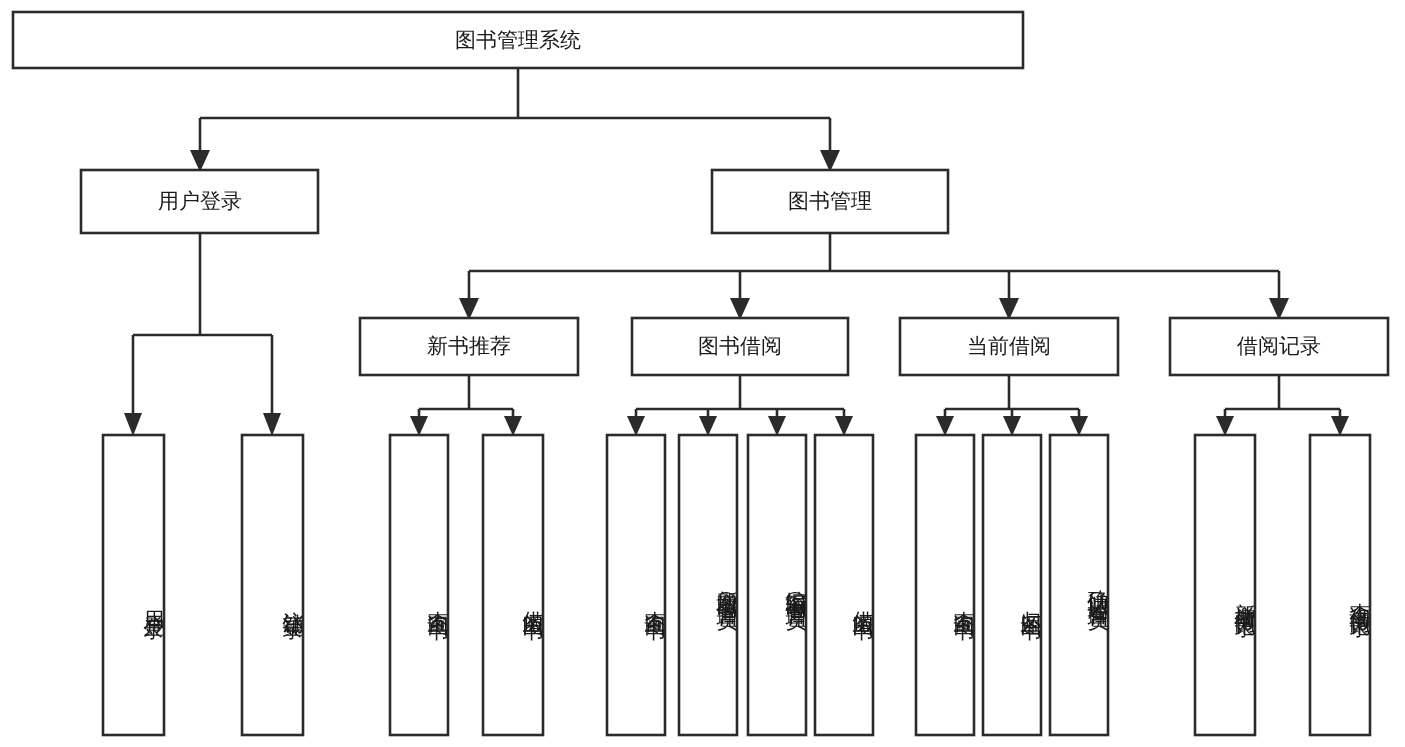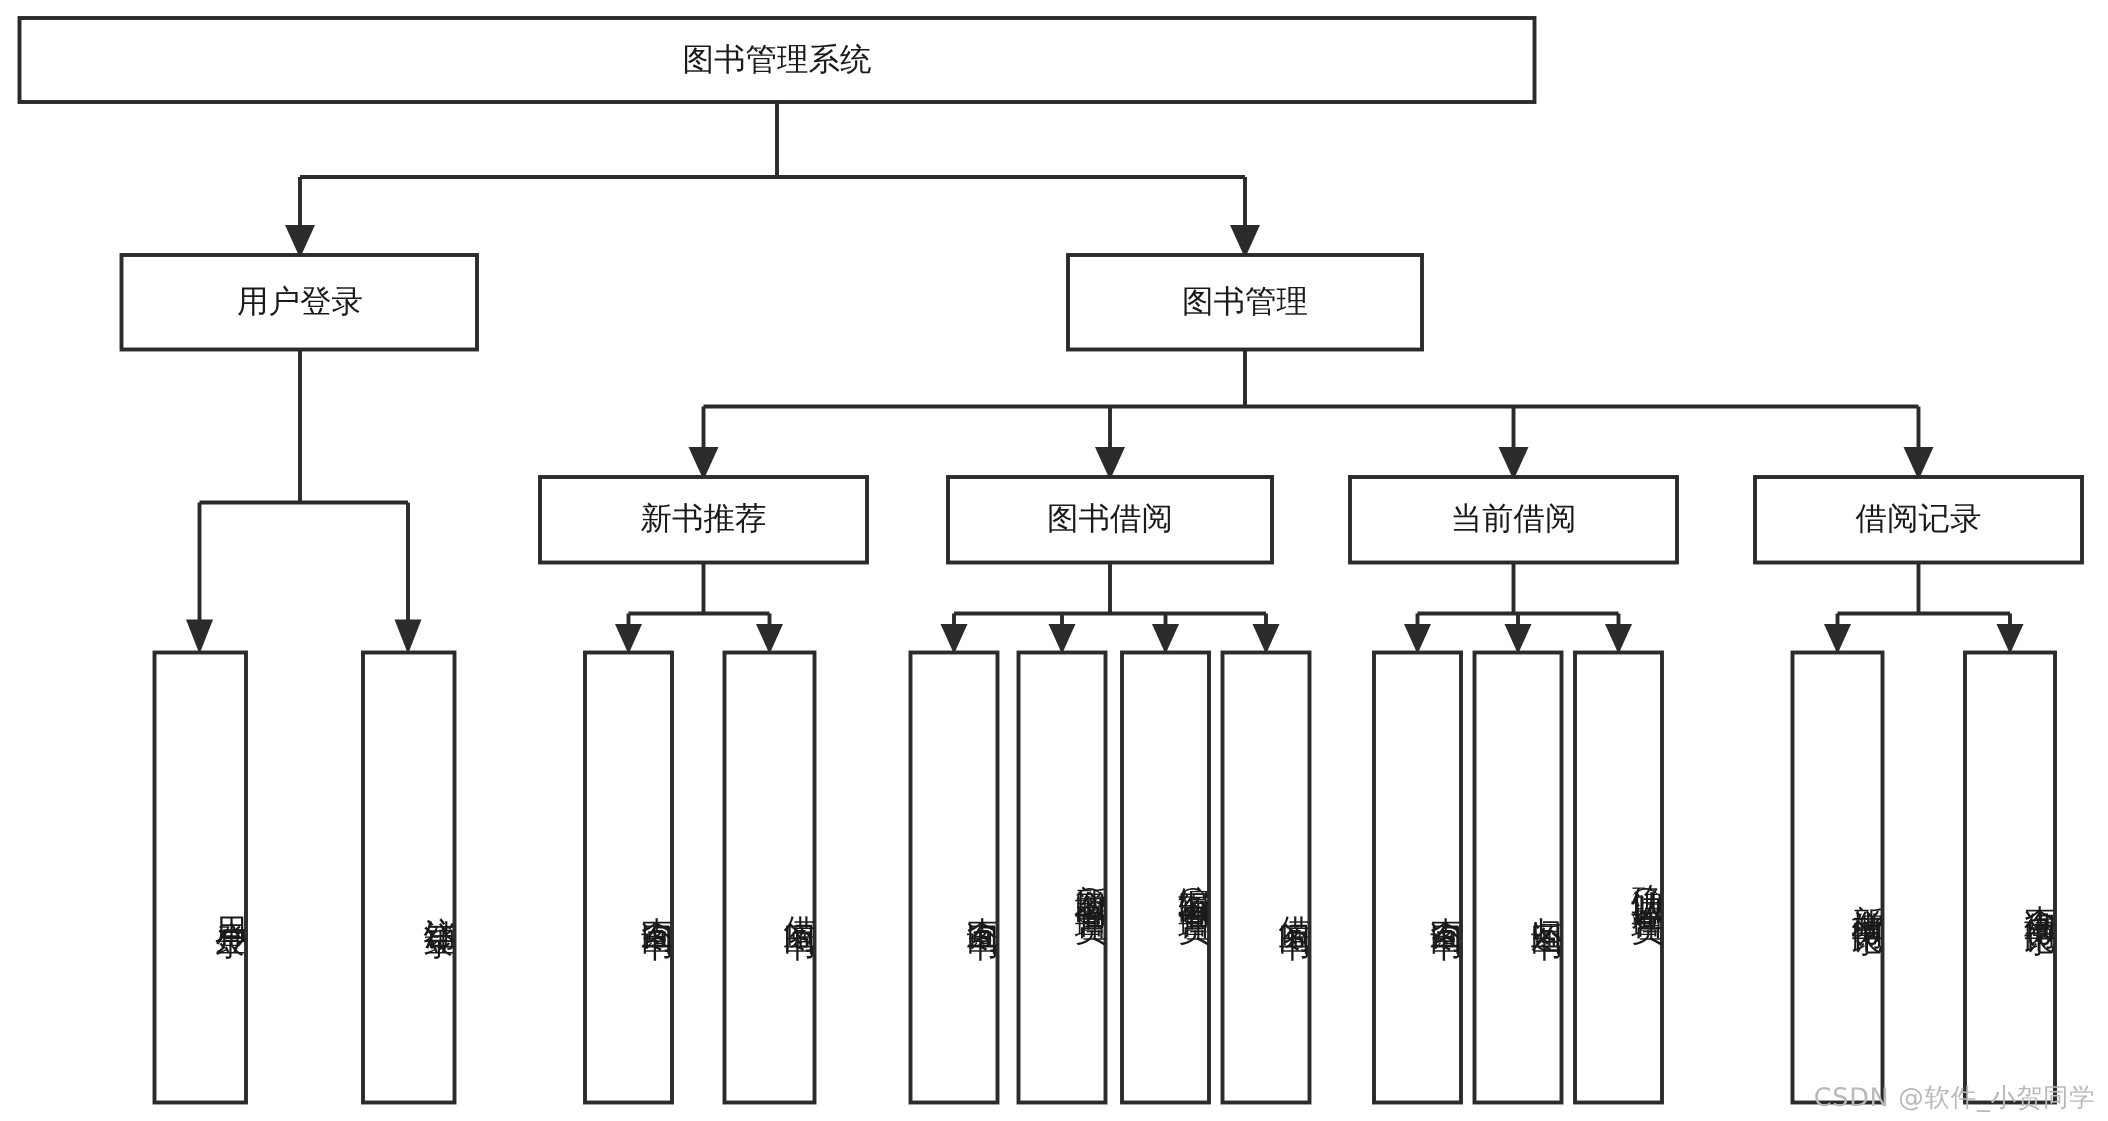--- a/index.html
+++ b/index.html
@@ -217,14 +217,13 @@
   <div class="leaf-label" style="left:748px; top:442px; width:58px; height:288px;">编辑图书（管理员）</div>
   <div class="leaf-label" style="left:815px; top:505px; width:58px; height:190px;">借阅图书</div>
 
   <div class="leaf-label" style="left:916px; top:505px; width:58px; height:190px;">查询图书</div>
   <div class="leaf-label" style="left:983px; top:505px; width:58px; height:190px;">归还图书</div>
   <div class="leaf-label" style="left:1050px; top:442px; width:58px; height:288px;">确认归还（管理员）</div>
 
   <div class="leaf-label" style="left:1195px; top:470px; width:60px; height:250px;">新增借阅记录</div>
   <div class="leaf-label" style="left:1310px; top:470px; width:60px; height:250px;">查询借阅记录</div>
 
-  <div class="watermark">CSDN @软件_小贺同学</div>
 </div>
 
 </body></html>

